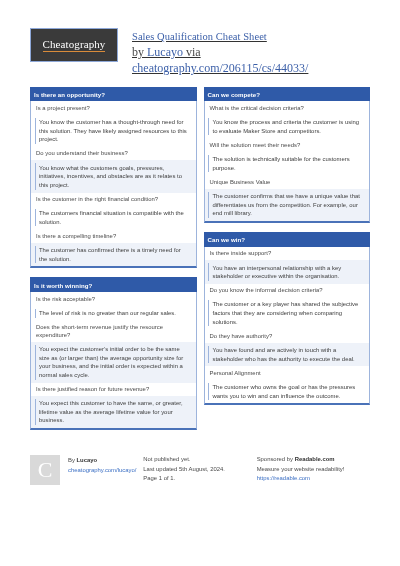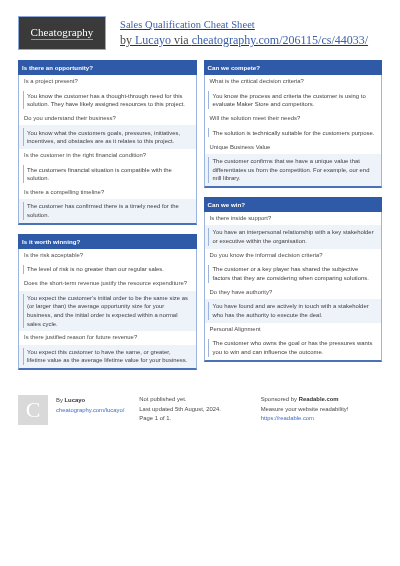--- a/index.html
+++ b/index.html
@@ -11,21 +11,21 @@
     width: 400px;
     height: 566px;
     font-family: "Liberation Sans", sans-serif;
     color: #333333;
     position: relative;
     overflow: hidden;
   }
   .page {
     width: 400px;
     height: 566px;
-    padding: 0;
+    padding: 12px;
     box-sizing: border-box;
     position: relative;
   }
 
   
   .header {
     display: flex;
     align-items: flex-start;
     padding: 16px 18px 0 18px;
     box-sizing: border-box;

